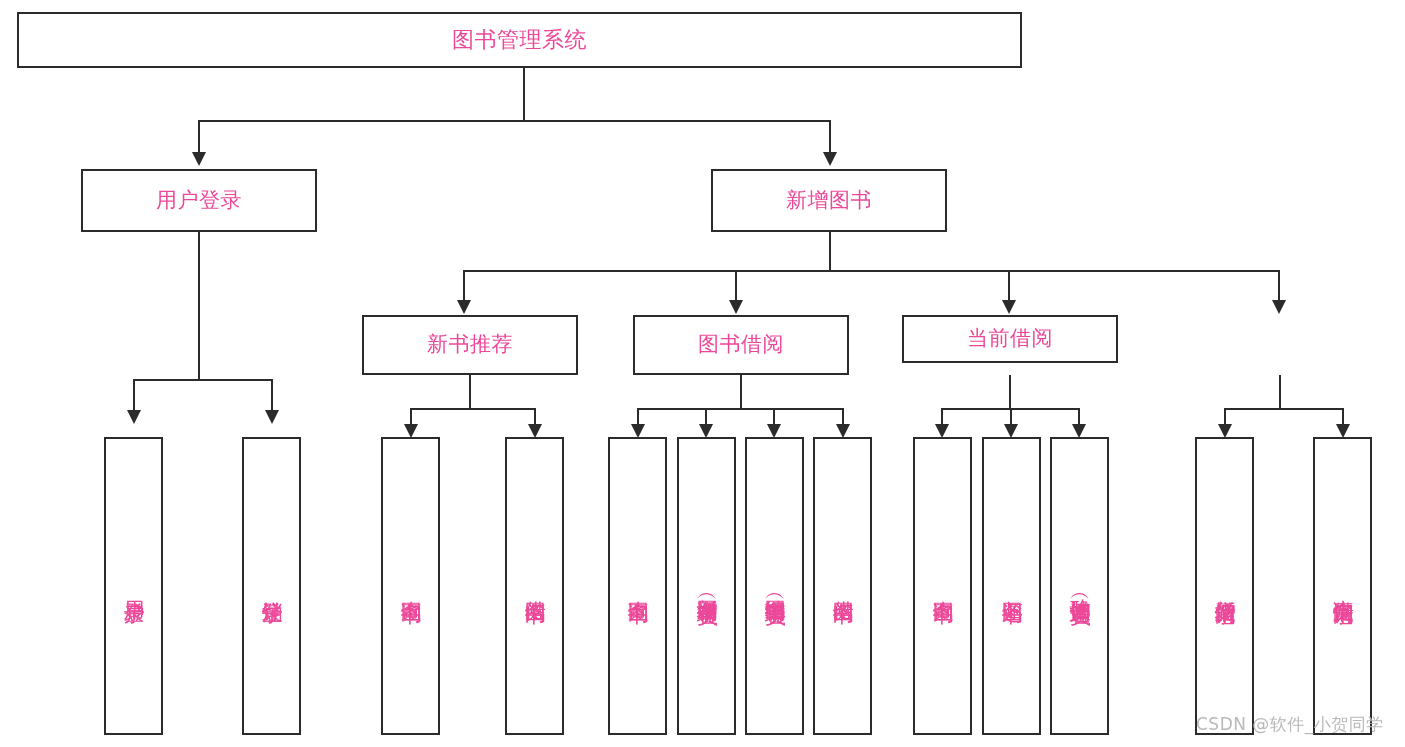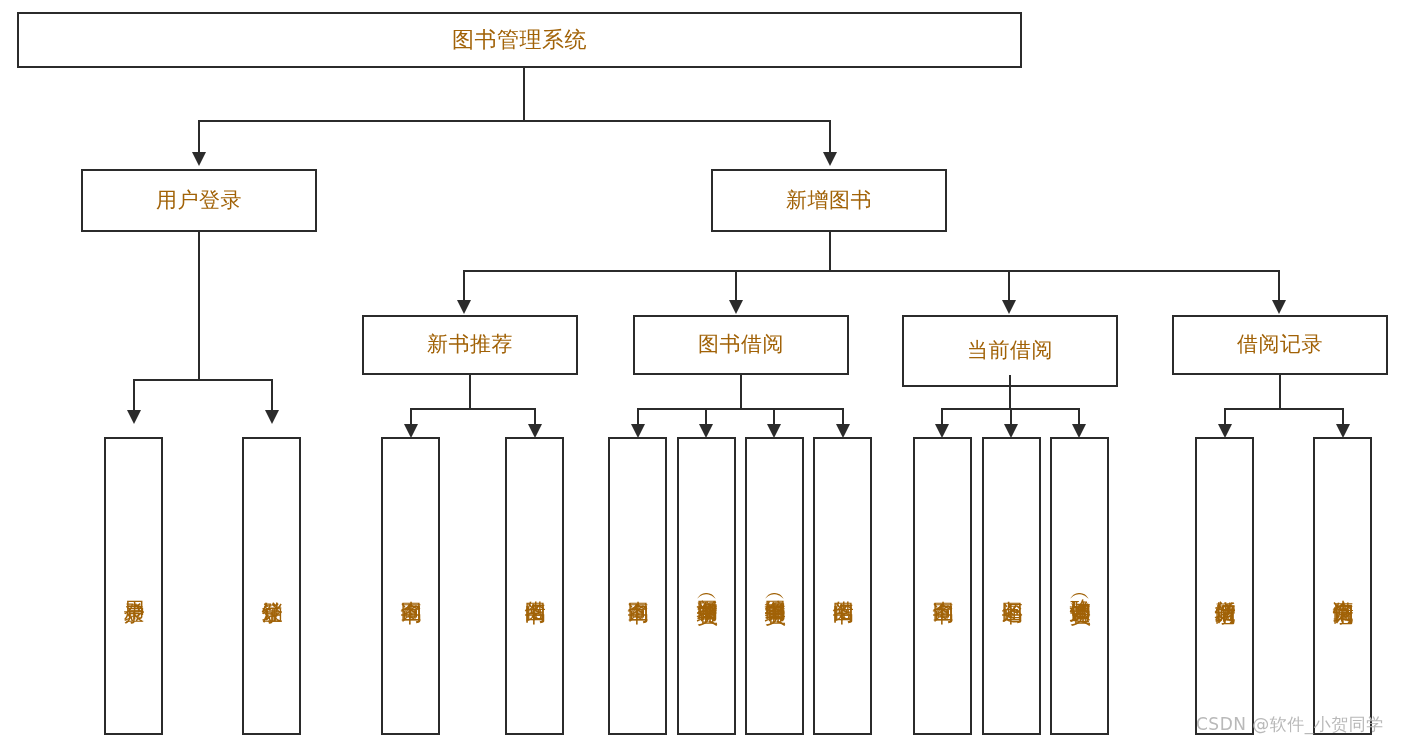--- a/index.html
+++ b/index.html
@@ -20,21 +20,21 @@
   }
   
   .node {
     position: absolute;
     box-sizing: border-box;
     border: 2px solid #2b2b2b;
     background: #ffffff;
     display: flex;
     align-items: center;
     justify-content: center;
-    color: #a16207;
+    color: #ec4899;
   }
   .node-label {
     display: block;
     text-align: center;
     line-height: 1.12;
     letter-spacing: 0.5px;
   }
   
   .node.h .node-label {
     writing-mode: horizontal-tb;
@@ -124,25 +124,22 @@
   <div class="arrow-head" style="left:1002px; top:300px;"></div>
   <div class="line-v" style="left:1278px; top:270px; height:31px;"></div>
   <div class="arrow-head" style="left:1272px; top:300px;"></div>
 
   <div class="node h" style="left:633px; top:315px; width:216px; height:60px;">
     <span class="node-label">图书借阅</span>
   </div>
   <div class="node h" style="left:362px; top:315px; width:216px; height:60px;">
     <span class="node-label">新书推荐</span>
   </div>
-  <div class="node h" style="left:902px; top:315px; width:216px; height:72px;">
+  <div class="node h" style="left:902px; top:315px; width:216px; height:48px;">
     <span class="node-label">当前借阅</span>
-  </div>
-  <div class="node h" style="left:1172px; top:315px; width:216px; height:60px;">
-    <span class="node-label">借阅记录</span>
   </div>
 
   <div class="line-v" style="left:469px; top:375px; height:33px;"></div>
   <div class="line-h" style="left:410px; top:408px; width:124px;"></div>
   <div class="line-v" style="left:410px; top:408px; height:22px;"></div>
   <div class="arrow-head" style="left:404px; top:424px;"></div>
   <div class="line-v" style="left:534px; top:408px; height:22px;"></div>
   <div class="arrow-head" style="left:528px; top:424px;"></div>
 
   <div class="line-v" style="left:740px; top:375px; height:33px;"></div>

